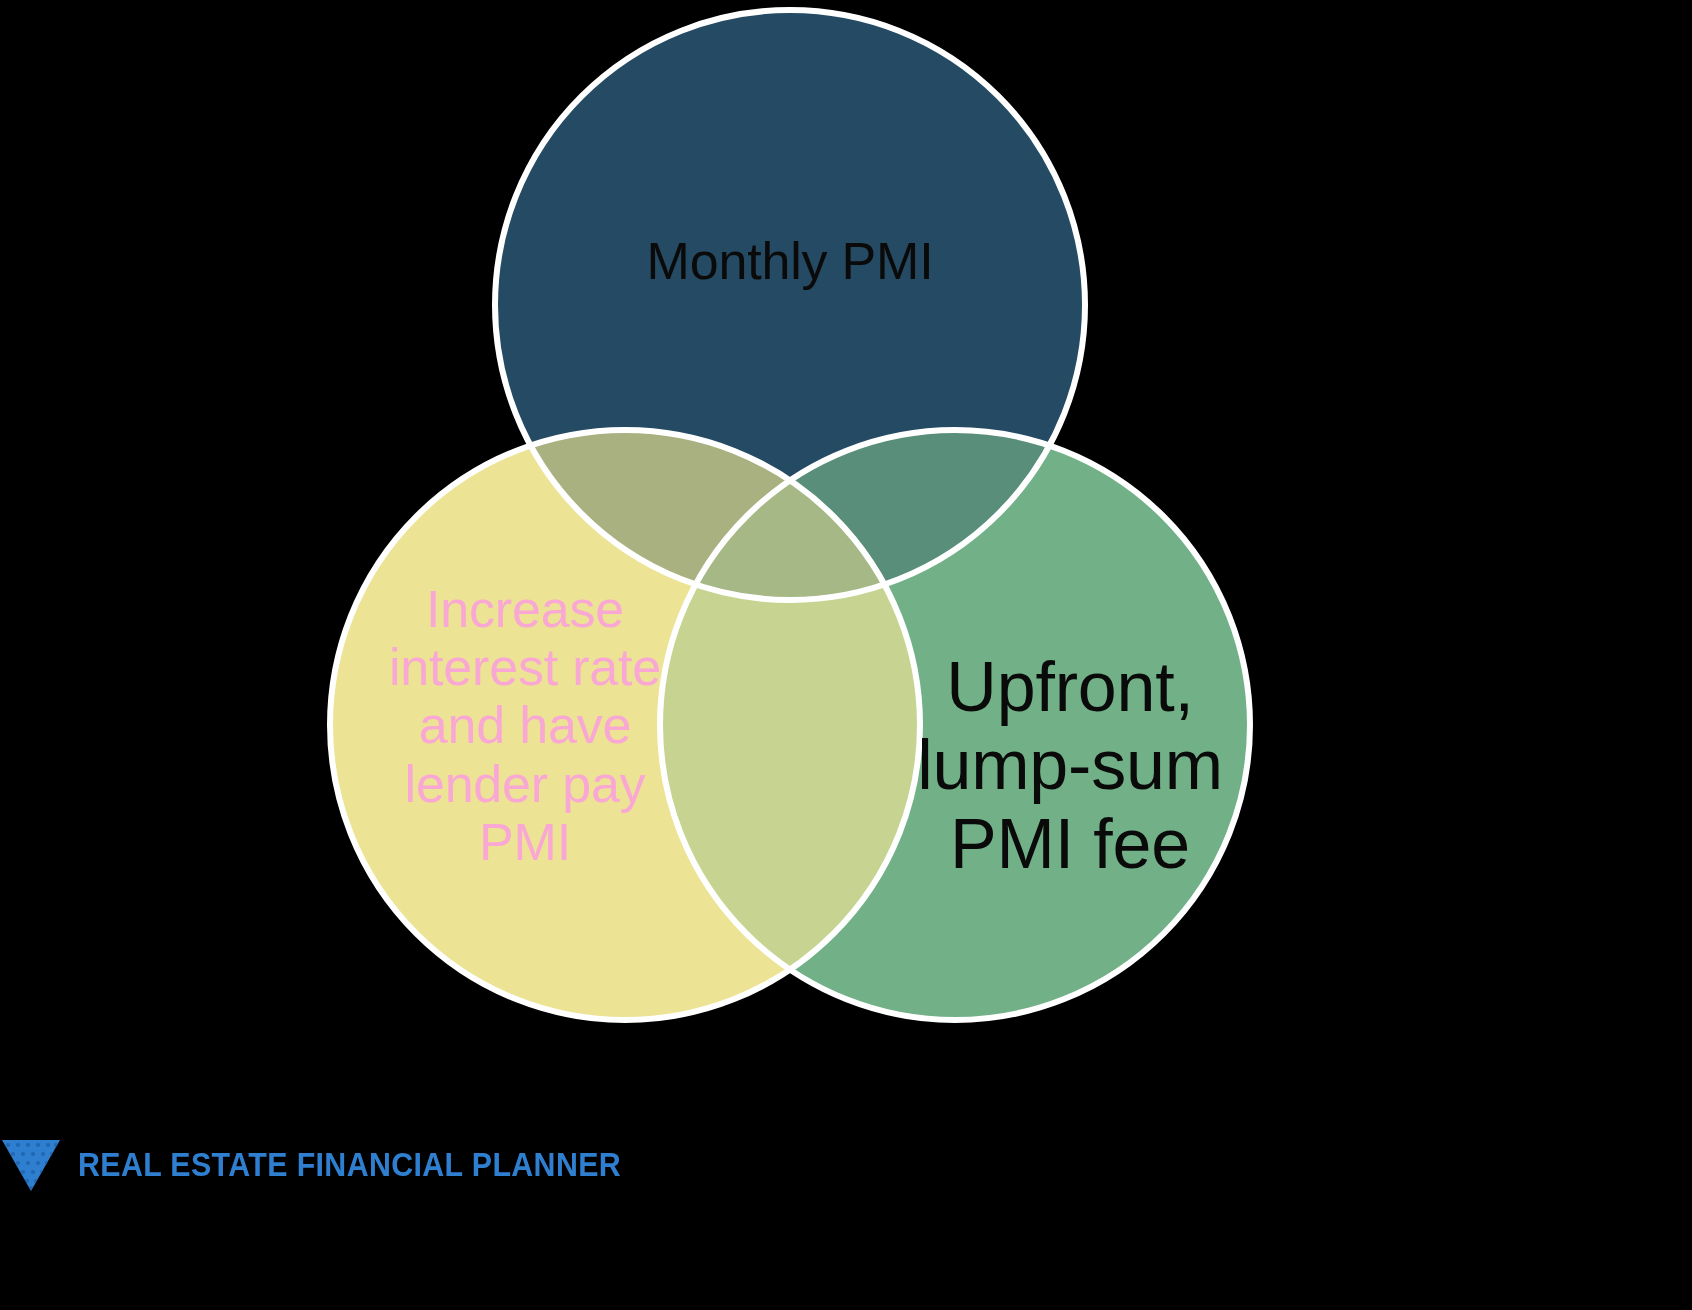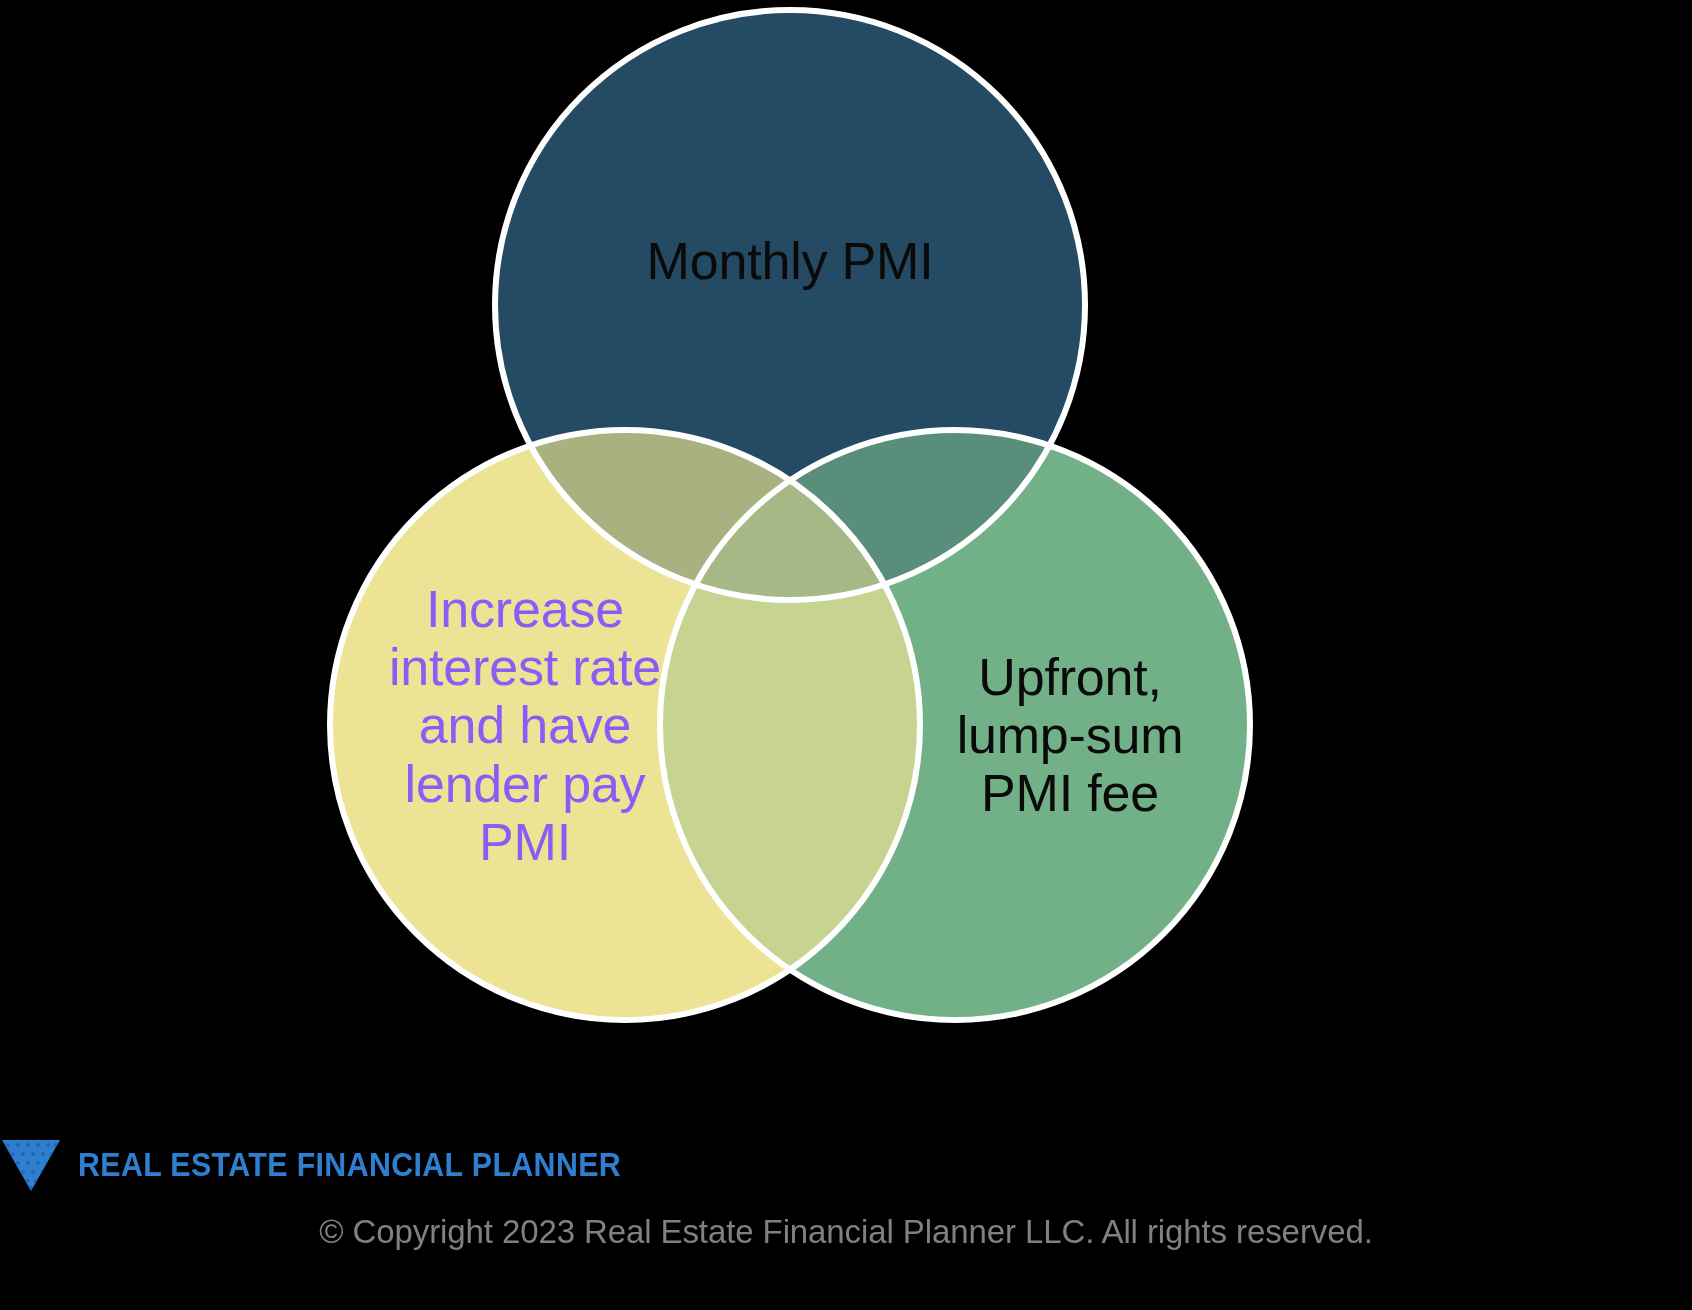--- a/index.html
+++ b/index.html
@@ -57,21 +57,21 @@
     left: 340px;
     top: 580px;
     width: 370px;
     font-size: 52px;
   }
 
   #label-right {
     left: 900px;
     top: 648px;
     width: 340px;
-    font-size: 52px;
+    font-size: 70px;
   }
 
   
   #footer {
     position: absolute;
     left: 0;
     top: 1135px;
     width: 1692px;
     height: 175px;
   }
@@ -150,21 +150,21 @@
       </g>
     </g>
 
     <circle id="stroke-left" cx="625" cy="725" r="295" fill="none" stroke="#ffffff" stroke-width="6"></circle>
     <circle id="stroke-right" cx="955" cy="725" r="295" fill="none" stroke="#ffffff" stroke-width="6"></circle>
     <circle id="stroke-top" cx="790" cy="305" r="295" fill="none" stroke="#ffffff" stroke-width="6"></circle>
   </svg>
 
   <div class="circle-label" id="label-top" style="color: rgb(10, 10, 10);">Monthly PMI</div>
 
-  <div class="circle-label" id="label-left" style="color: #8b5cf6;">Increase
+  <div class="circle-label" id="label-left" style="color: #f9a8d4;">Increase
 interest rate
 and have
 lender pay
 PMI</div>
 
   <div class="circle-label" id="label-right" style="color: rgb(10, 10, 10);">Upfront,
 lump-sum
 PMI fee</div>
 
   <div id="footer">
@@ -195,16 +195,15 @@
           <circle cx="23" cy="34" r="2.1"></circle>
             <circle cx="33" cy="34" r="2.1"></circle>
           <circle cx="42" cy="34" r="2.1"></circle>
           <circle cx="27" cy="43" r="2.1"></circle>
             <circle cx="36" cy="43" r="2.1"></circle>
           <circle cx="31" cy="50" r="1.8"></circle>
         </g>
       </svg>
       <span id="brand-wordmark" style="color: rgb(47, 127, 208);">REAL ESTATE FINANCIAL PLANNER</span>
     </div>
-    <div id="copyright-line" style="color: rgb(128, 128, 128);">© Copyright 2023 Real Estate Financial Planner LLC. All rights reserved.</div>
   </div>
 
 </div>
 
 </body></html>

